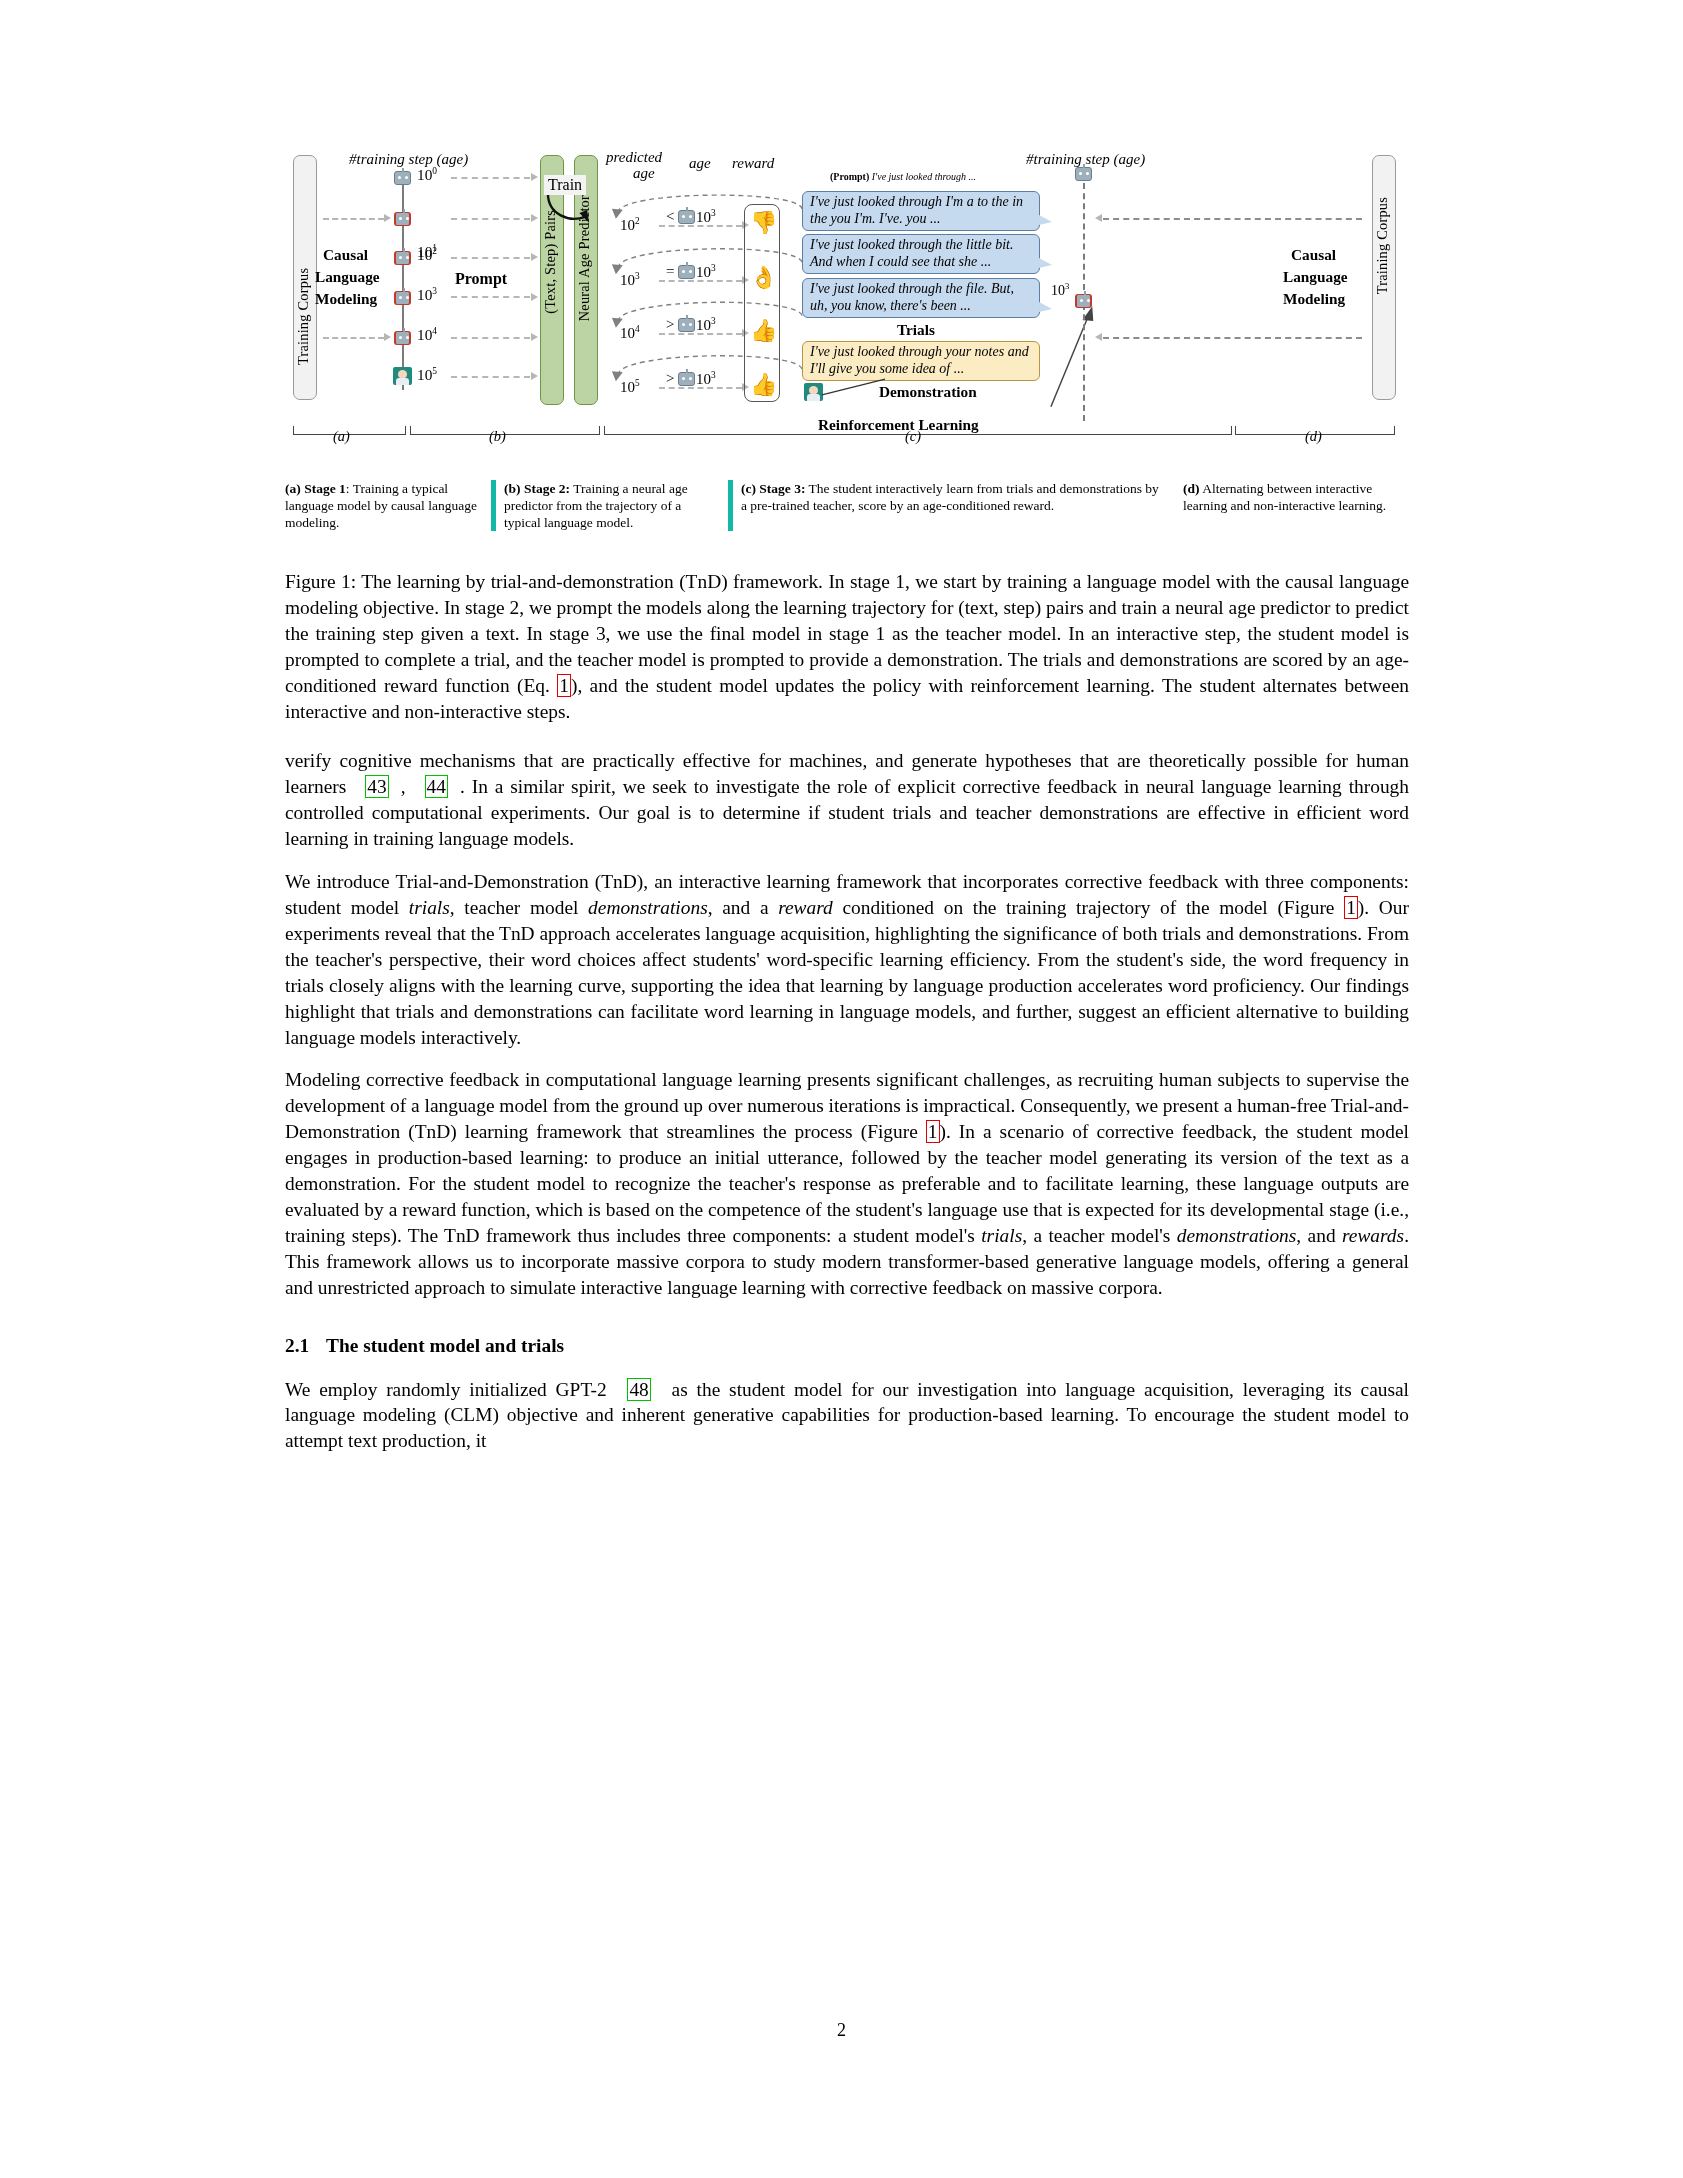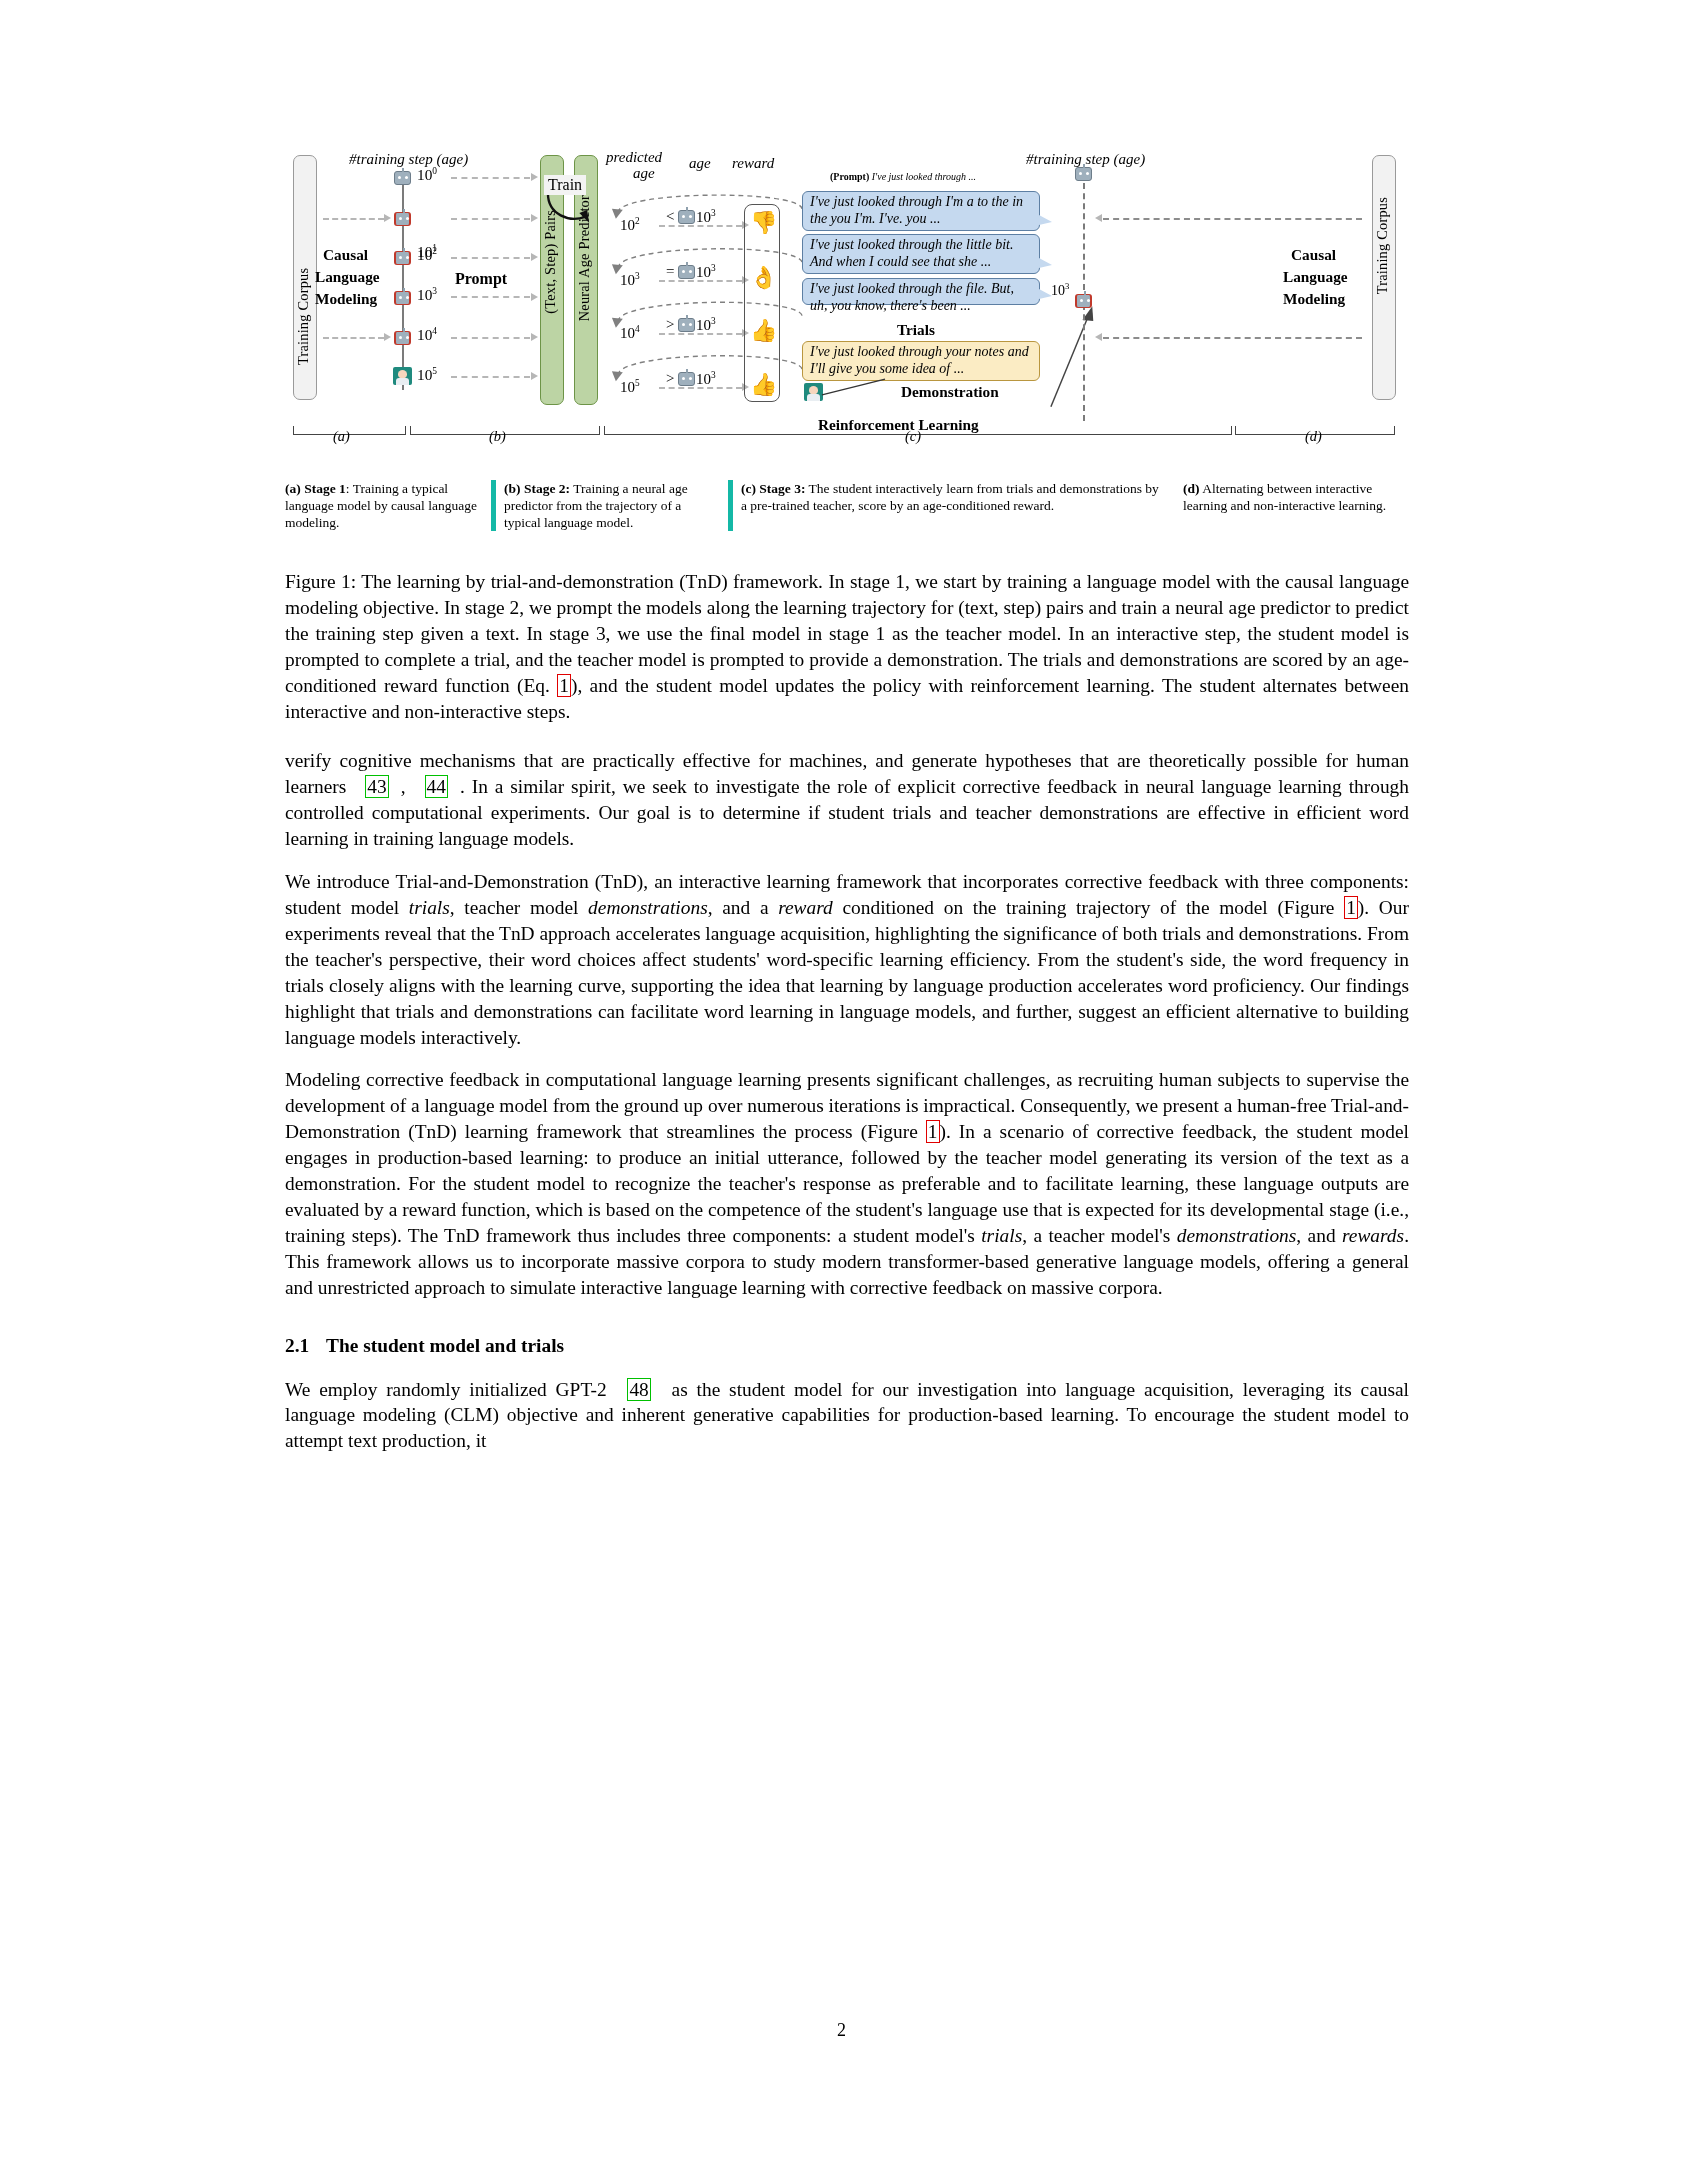--- a/index.html
+++ b/index.html
@@ -354,34 +354,34 @@
       <div class="fig-txt" style="left:517px; top:24px; font-size:10px;margin-left:28px;">
         <span class="bld">(Prompt)</span><span class="ital"> I've just looked through ...</span>
       </div>
 
       <div class="bubble" style="left:517px; top:44px; width:238px; height:40px;">
         <span>I've just looked through I'm a to the in the you I'm. I've. you ...</span>
       </div>
       <div class="bubble" style="left:517px; top:87px; width:238px; height:40px;">
         <span>I've just looked through the little bit. And when I could see that she ...</span>
       </div>
-      <div class="bubble" style="left:517px; top:131px; width:238px; height:27px;">
+      <div class="bubble" style="left:517px; top:131px; width:238px; height:40px;">
         <span>I've just looked through the file. But, uh, you know, there's been ...</span>
       </div>
 
       <div class="fig-txt bld" style="left:612px; top:174px; font-size:15.3px;">Trials</div>
 
       <div class="bubble demo" style="left:517px; top:194px; width:238px; height:40px;">
         <span>I've just looked through your notes and I'll give you some idea of ...</span>
       </div>
       <div class="teacher" style="left:519px; top:236px;"></div>
       <svg style="position:absolute; left:535px; top:230px;" width="69" height="22" viewBox="0 0 70 22">
         <path d="M2 18 L66 2" stroke="#333" stroke-width="1.3" fill="none"></path>
       </svg>
-      <div class="fig-txt bld" style="left:616px; top:236px; font-size:15.3px;">Demonstration</div>
+      <div class="fig-txt bld" style="left:594px; top:236px; font-size:15.3px;">Demonstration</div>
 
       <div class="fig-txt bld" style="left:533px; top:269px; font-size:15.3px;">Reinforcement Learning</div>
 
       <svg style="position:absolute; left:760px; top:149px;" width="65" height="117" viewBox="0 0 66 118">
         <path d="M6 112 L44 20" stroke="#444" stroke-width="1.5" fill="none"></path>
         <polygon points="48,10 38,24 49,25" fill="#444"></polygon>
       </svg>
 
       <div style="position:absolute; left:798px; top:26px; width:0; height:248px; border-left:2.4px dashed #7b7b7b;"></div>
       <div class="robot" style="left:790px; top:20px;"></div>

